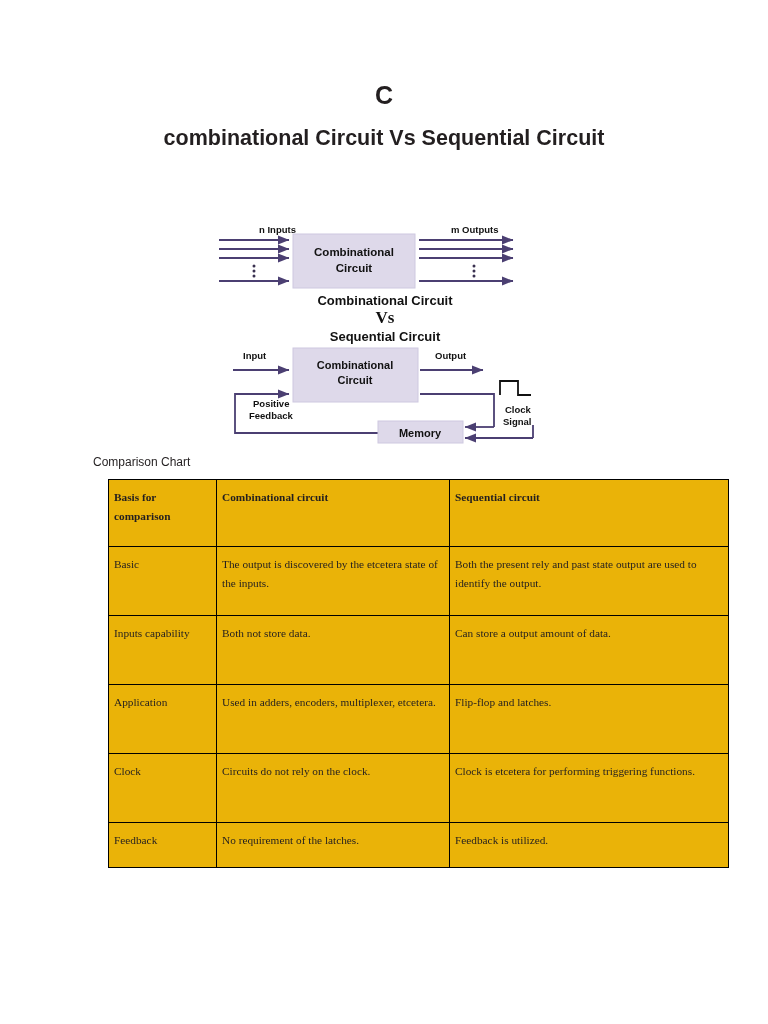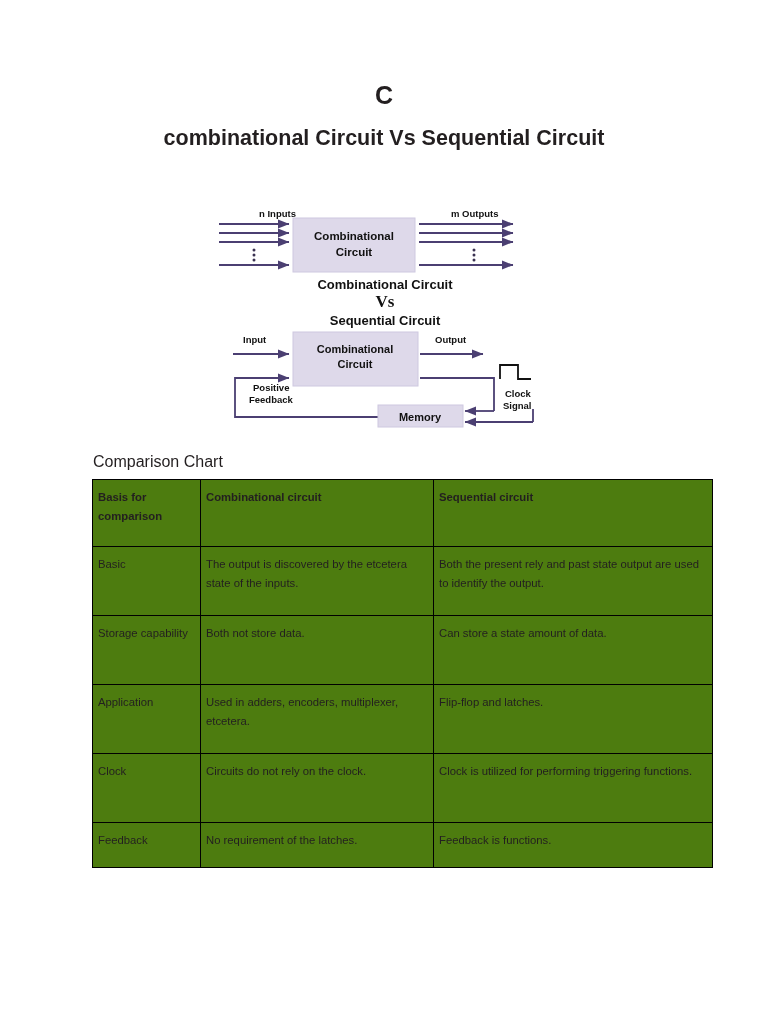--- a/index.html
+++ b/index.html
@@ -43,45 +43,46 @@
     line-height: 32px;
     margin-top: 10px;
     color: #231f20;
     white-space: nowrap;
   }
 
   
   .figure {
     position: absolute;
     left: 213px;
-    top: 202px;
+    top: 218px;
     width: 345px;
     height: 228px;
   }
   .fig-svg { display: block; }
 
   
   .comparison-label {
     position: absolute;
     left: 93px;
     top: 454px;
-    font-size: 16px;
+    font-size: 12px;
     line-height: 16px;
     color: #231f20;
   }
 
   
   .cmp-table {
     position: absolute;
-    left: 92px;
+    left: 108px;
     top: 479px;
     width: 620px;
     border-collapse: collapse;
     table-layout: fixed;
-    background: #4d7c0f;
+    background: #eab308;
+    font-family: Liberation Serif, serif;
   }
   .cmp-table td, .cmp-table th {
     border: 1.6px solid #000000;
     vertical-align: top;
     padding: 8px 6px 8px 5px;
     font-size: 11.3px;
     line-height: 19px;
     text-align: left;
     font-weight: normal;
     color: #231f20;
@@ -207,35 +208,35 @@
         <th>Sequential circuit</th>
       </tr>
     </thead>
     <tbody>
       <tr class="r-basic">
         <td>Basic</td>
         <td>The output is discovered by the etcetera state of the inputs.</td>
         <td>Both the present rely and past state output are used to identify the output.</td>
       </tr>
       <tr class="r-storage">
-        <td>Storage capability</td>
+        <td>Inputs capability</td>
         <td>Both not store data.</td>
-        <td>Can store a state amount of data.</td>
+        <td>Can store a output amount of data.</td>
       </tr>
       <tr class="r-app">
         <td>Application</td>
         <td>Used in adders, encoders, multiplexer, etcetera.</td>
         <td>Flip-flop and latches.</td>
       </tr>
       <tr class="r-clock">
         <td>Clock</td>
         <td>Circuits do not rely on the clock.</td>
-        <td>Clock is utilized for performing triggering functions.</td>
+        <td>Clock is etcetera for performing triggering functions.</td>
       </tr>
       <tr class="r-feedback">
         <td>Feedback</td>
         <td>No requirement of the latches.</td>
-        <td>Feedback is functions.</td>
+        <td>Feedback is utilized.</td>
       </tr>
     </tbody>
   </table>
 
 </div>
 
 </body></html>

